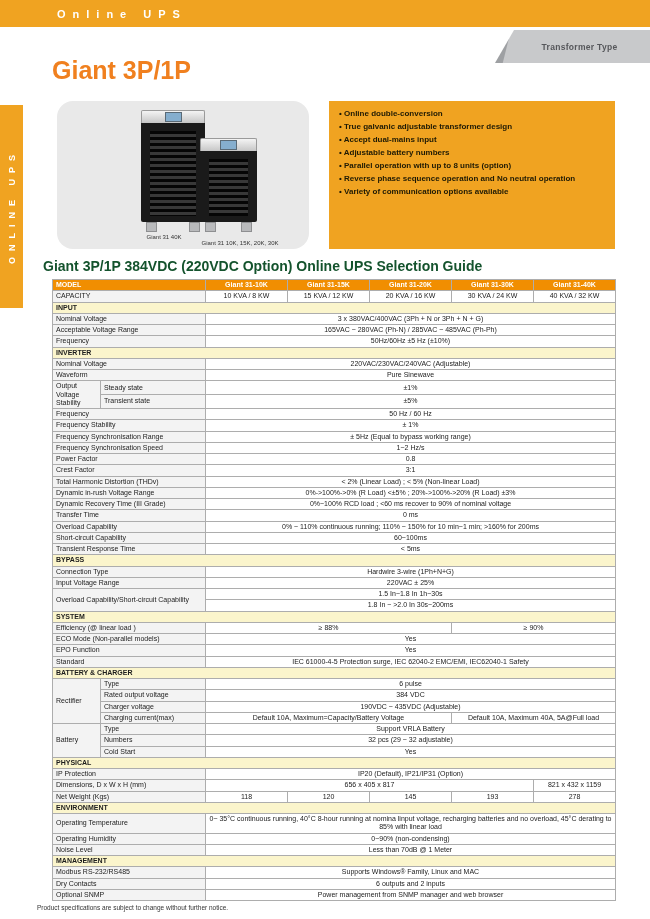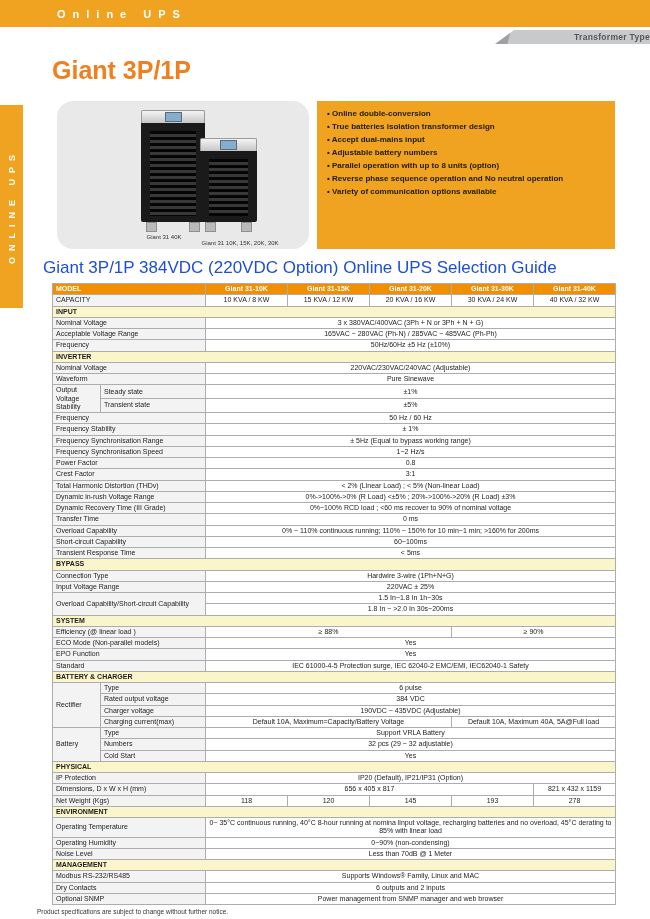--- a/index.html
+++ b/index.html
@@ -10,43 +10,43 @@
   
   .topbar{
     position:absolute;left:0;top:0;width:650px;height:27px;
     background:var(--accent_amber,#F2A412);display:flex;align-items:center;
   }
   .topbar .brand{
     margin-left:57px;color:#fff;font-size:11px;font-weight:bold;letter-spacing:7px;
   }
   
   .tab{
-    position:absolute;top:30px;right:0;width:155px;height:14px;
+    position:absolute;top:30px;right:0;width:155px;height:33px;
     background:linear-gradient(104deg,#9EA0A3 0 15px,var(--tab_gray,#C8C9CB) 16px);
     clip-path:polygon(19px 0,100% 0,100% 100%,0 100%);
-    display:flex;align-items:center;justify-content:flex-end;
+    display:flex;align-items:center;justify-content:center;
   }
   .tab span{color:#56575B;font-weight:bold;font-size:8.5px;letter-spacing:.3px;padding-left:14px;}
   
   .ribbon{
     position:absolute;left:0;top:105px;width:23px;height:203px;
     background:var(--accent_amber,#F2A412);
     display:flex;align-items:center;justify-content:center;
   }
   .ribbon span{
     writing-mode:vertical-rl;transform:rotate(180deg);
     color:#fff;font-weight:bold;font-size:9px;letter-spacing:6px;white-space:nowrap;
   }
   
   .page-title{
     position:absolute;left:52px;top:56px;margin:0;
     font-size:25px;font-weight:bold;color:var(--title_orange,#F0801F);
   }
   
-  .hero{position:absolute;left:57px;top:101px;width:558px;height:148px;display:flex;gap:8px;}
+  .hero{position:absolute;left:57px;top:101px;width:558px;height:148px;display:flex;gap:20px;}
   .photo-panel{
     position:relative;width:252px;height:148px;background:#E9E9E9;border-radius:16px;flex:none;
   }
   .tower{position:absolute;display:flex;flex-direction:column;}
   .tower-lg{left:84px;top:9px;width:64px;height:120px;z-index:1;}
   .tower-sm{left:143px;top:37px;width:57px;height:92px;z-index:2;}
   .tower .cap{
     height:12px;background:linear-gradient(#f4f4f4,#c6c6c6);border:1px solid #9a9a9a;border-bottom:none;
     display:flex;align-items:center;justify-content:center;border-radius:2px 2px 0 0;
   }
@@ -68,21 +68,21 @@
     flex:1;background:var(--accent_amber,#F2A412);padding:7px 10px 6px 10px;box-sizing:border-box;
   }
   .features ul{margin:0;padding:0;list-style:none;}
   .features li{
     font-size:8px;font-weight:600;color:#1e1a05;line-height:1.62;
     padding-left:7px;text-indent:-7px;
   }
   .features li::before{content:"• ";}
   
   .main{position:absolute;left:43px;top:258px;width:575px;}
-  .guide-title{margin:0 0 5px 0;font-size:17px;font-weight:normal;color:#1d4ed8;}
+  .guide-title{margin:0 0 5px 0;font-size:14px;font-weight:bold;color:#14532d;}
   table.spec{
     margin-left:9px;width:563px;border-collapse:collapse;table-layout:fixed;
     font-size:7px;line-height:1.18;
   }
   table.spec td{
     border:1px solid #ADADAD;padding:1px 3px;vertical-align:middle;
     overflow:hidden;
   }
   td.mlabel{background:var(--table_header_orange,#F18E01);color:#fff;font-weight:bold;text-align:left;}
   td.mname{background:var(--table_header_orange,#F18E01);color:#fff;font-weight:bold;text-align:center;}
@@ -134,21 +134,21 @@
           <span></span>
           <span></span>
         </div>
     </div>
     <div class="caption caption-1">Giant 31 40K</div>
     <div class="caption caption-2">Giant 31 10K, 15K, 20K, 30K</div>
   </div>
   <div class="features">
     <ul>
         <li>Online double-conversion</li>
-        <li>True batteries isolation transformer design</li>
+        <li>True galvanic adjustable transformer design</li>
         <li>Accept dual-mains input</li>
         <li>Adjustable battery numbers</li>
         <li>Parallel operation with up to 8 units (option)</li>
         <li>Reverse phase sequence operation and No neutral operation</li>
         <li>Variety of communication options available</li>
       </ul>
   </div>
 </div>
 
 <div class="main">

